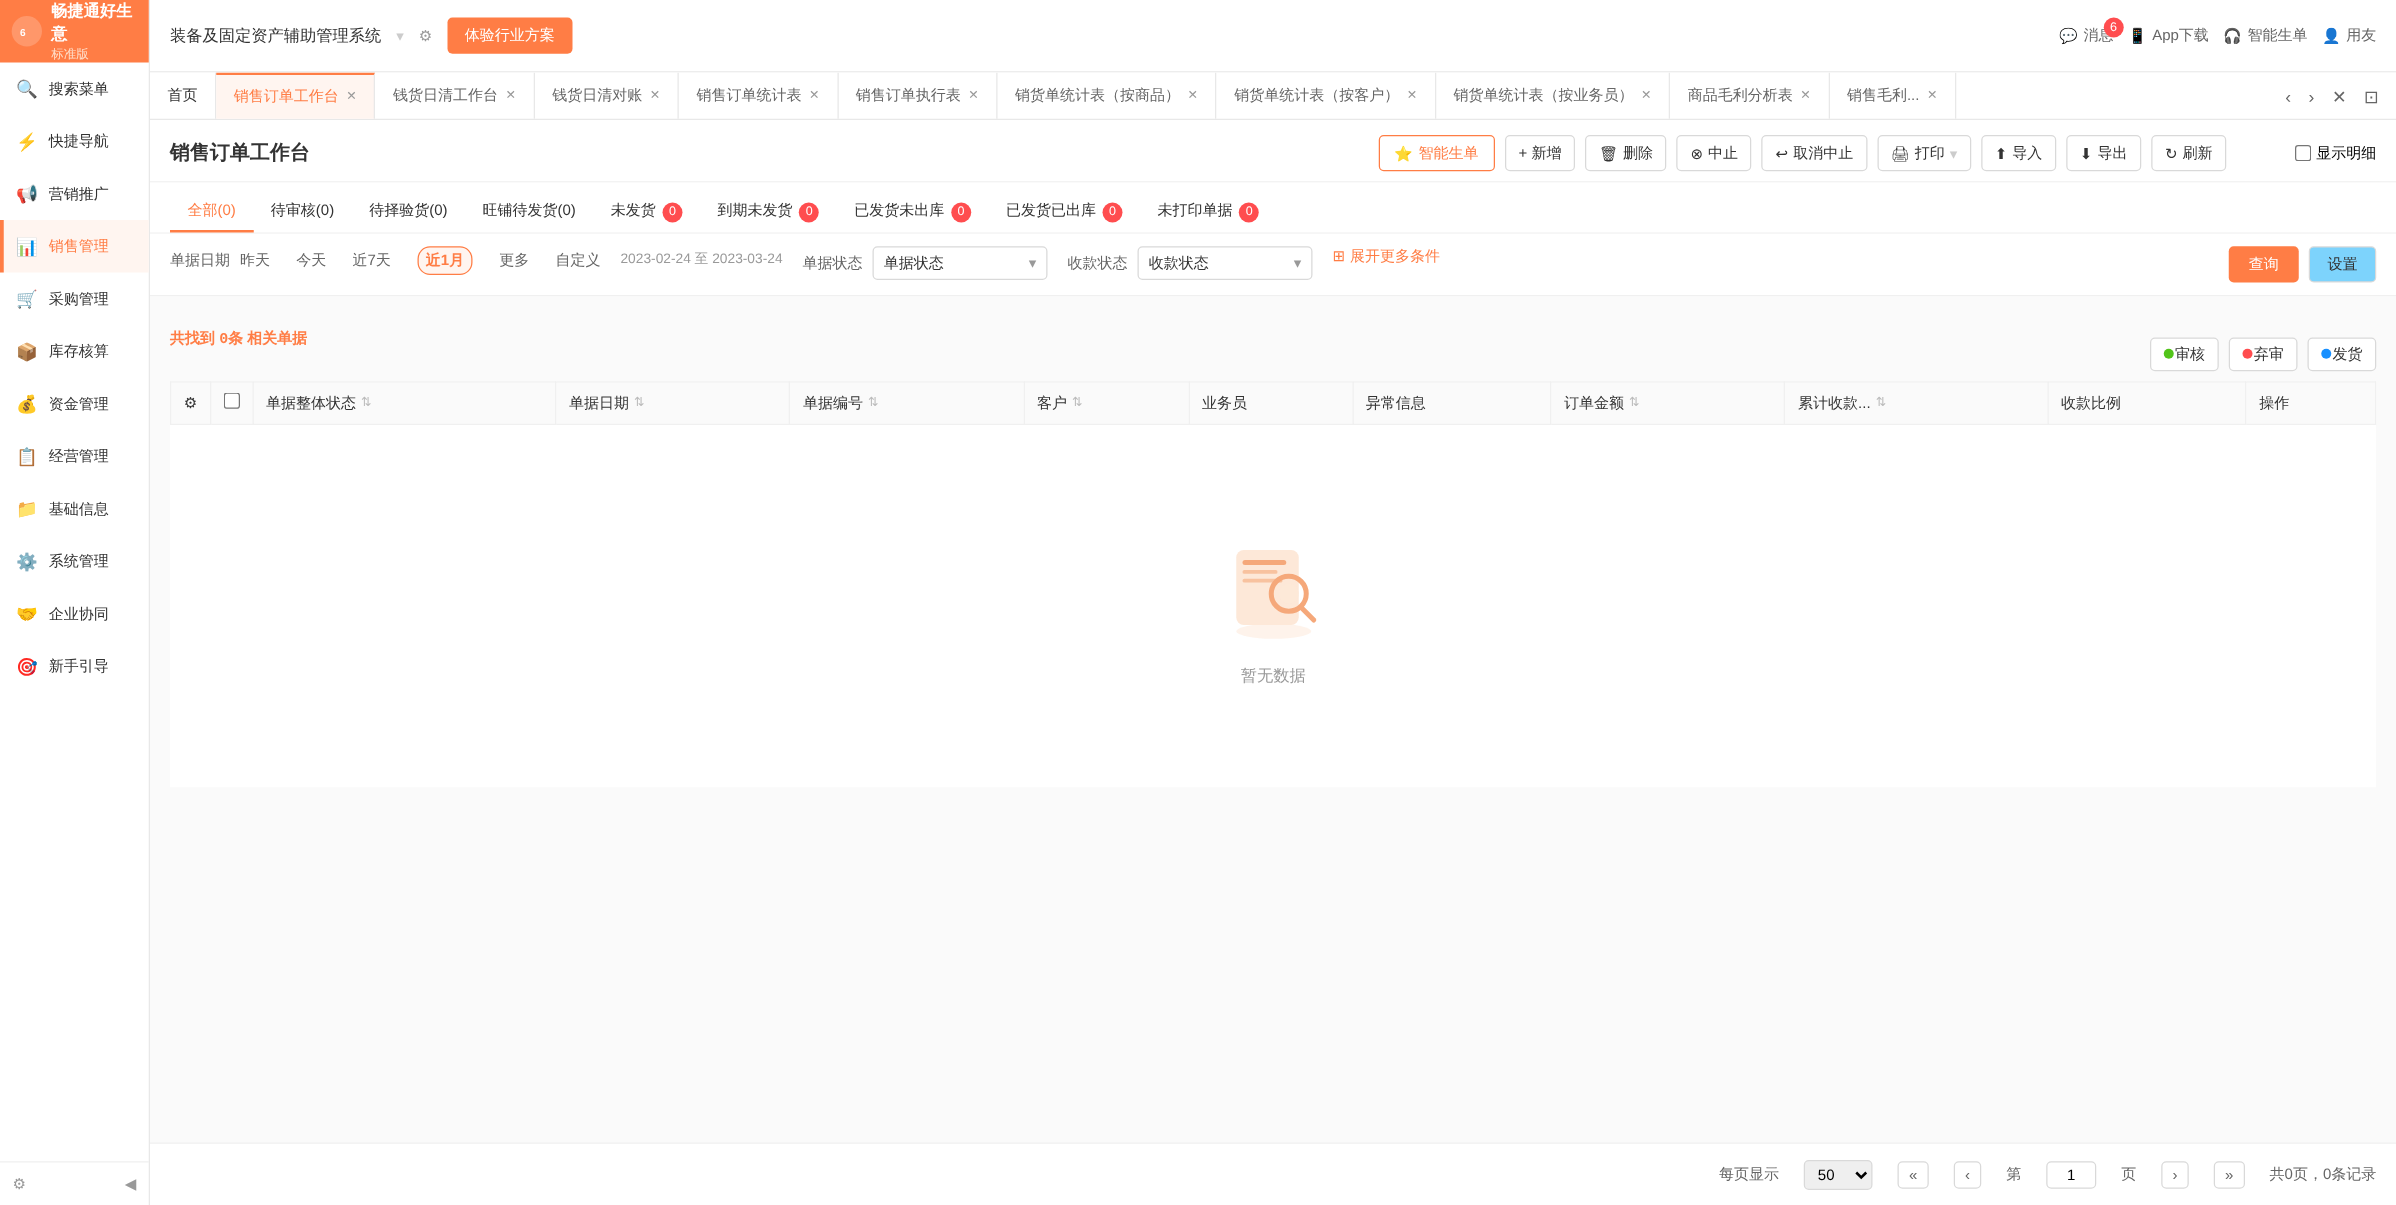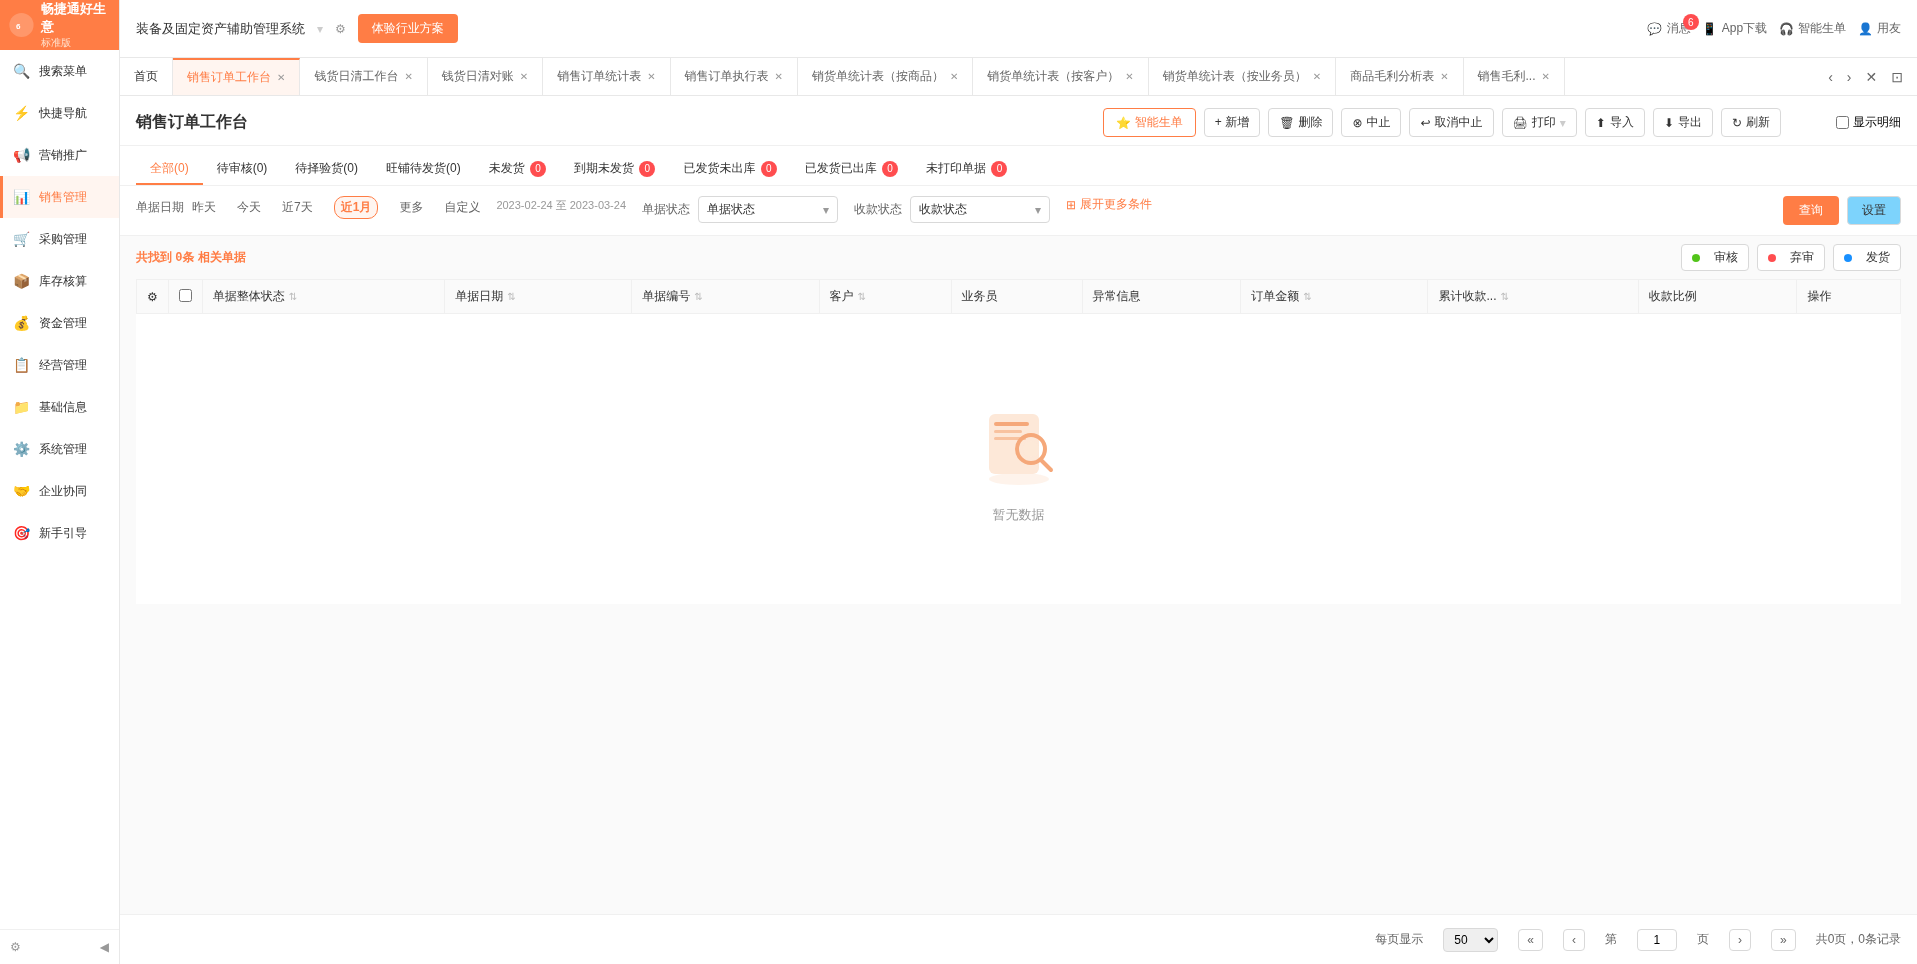--- a/index.html
+++ b/index.html
@@ -57,21 +57,21 @@
     .filter-actions { margin-left: auto; display: flex; gap: 8px; }
     .btn-query { background: #ff7d45; color: #fff; padding: 5px 16px; border-radius: 4px; cursor: pointer; border: none; font-size: 12px; }
     .btn-setting { background: #7dd3fc; border: 1px solid #d9d9d9; color: #333; padding: 5px 14px; border-radius: 4px; cursor: pointer; font-size: 12px; text-align: right; }
 
     
     .table-area { flex: 1; padding: 0 16px; background: #fafafa; overflow: auto; }
     .table-toolbar { padding: 8px 0; display: flex; align-items: center; justify-content: space-between; }
     .table-count { color: #666; font-size: 12px; }
     .table-count span { color: #ff7d45; font-weight: bold; font-family: Liberation Mono, monospace; }
     .table-toolbar-btns { display: flex; gap: 8px; }
-    .btn-review { background: #fff; border: 1px solid #d9d9d9; color: #333; padding: 4px 10px; border-radius: 4px; cursor: pointer; font-size: 12px; display: flex; align-items: center; gap: 14px; }
+    .btn-review { background: #fff; border: 1px solid #d9d9d9; color: #333; padding: 4px 10px; border-radius: 4px; cursor: pointer; font-size: 12px; display: flex; align-items: center; gap: 1px; margin-top: 25px; }
     .btn-review .dot { width: 8px; height: 8px; border-radius: 50%; display: inline-block; }
     .dot-green { background: #52c41a; }
     .dot-red { background: #ff4d4f; }
     .dot-blue { background: #1890ff; }
 
     
     .data-table { width: 100%; border-collapse: collapse; background: #fff; font-size: 12px; }
     .data-table th { background: #fafafa; border: 1px solid #f0f0f0; padding: 8px 10px; color: #333; font-weight: 500; white-space: nowrap; text-align: left; }
     .data-table td { border: 1px solid #f0f0f0; padding: 8px 10px; color: #333; }
     .th-sort { display: flex; align-items: center; gap: 4px; }

